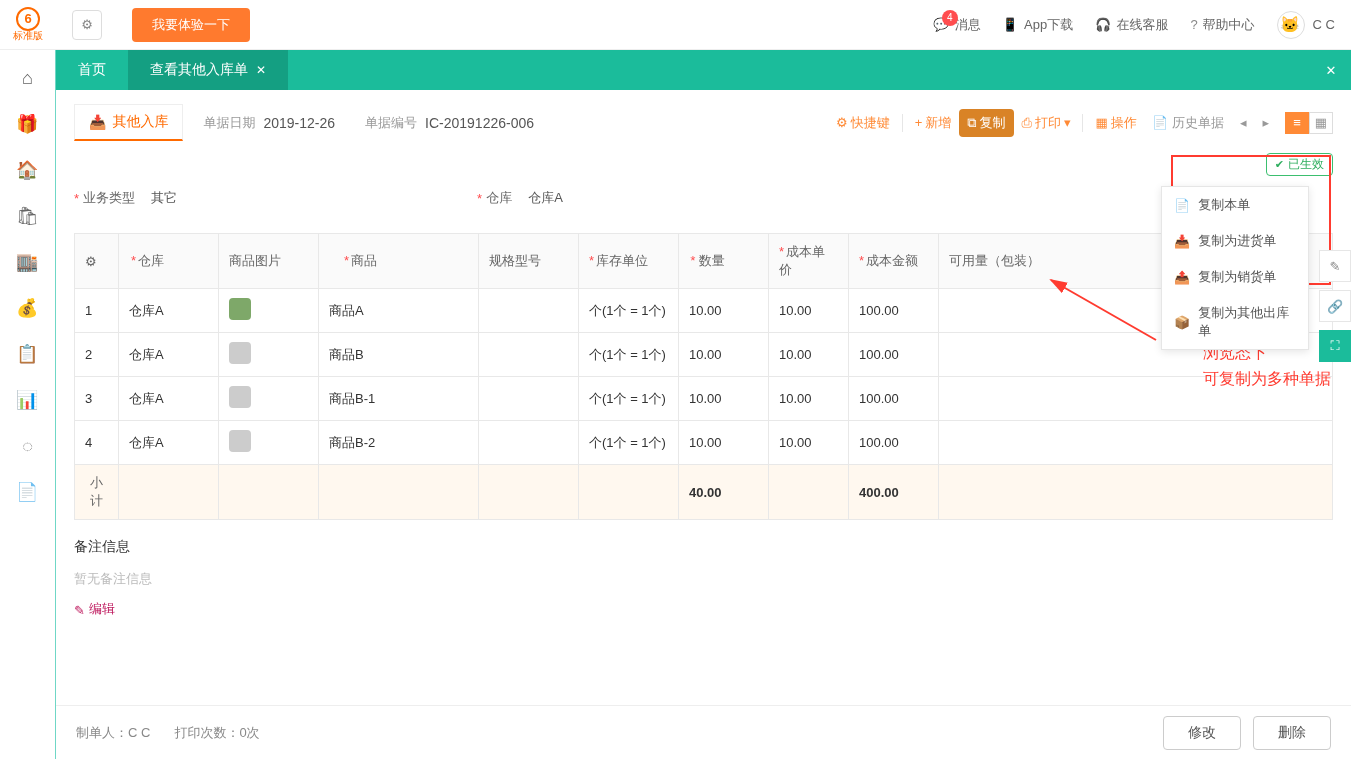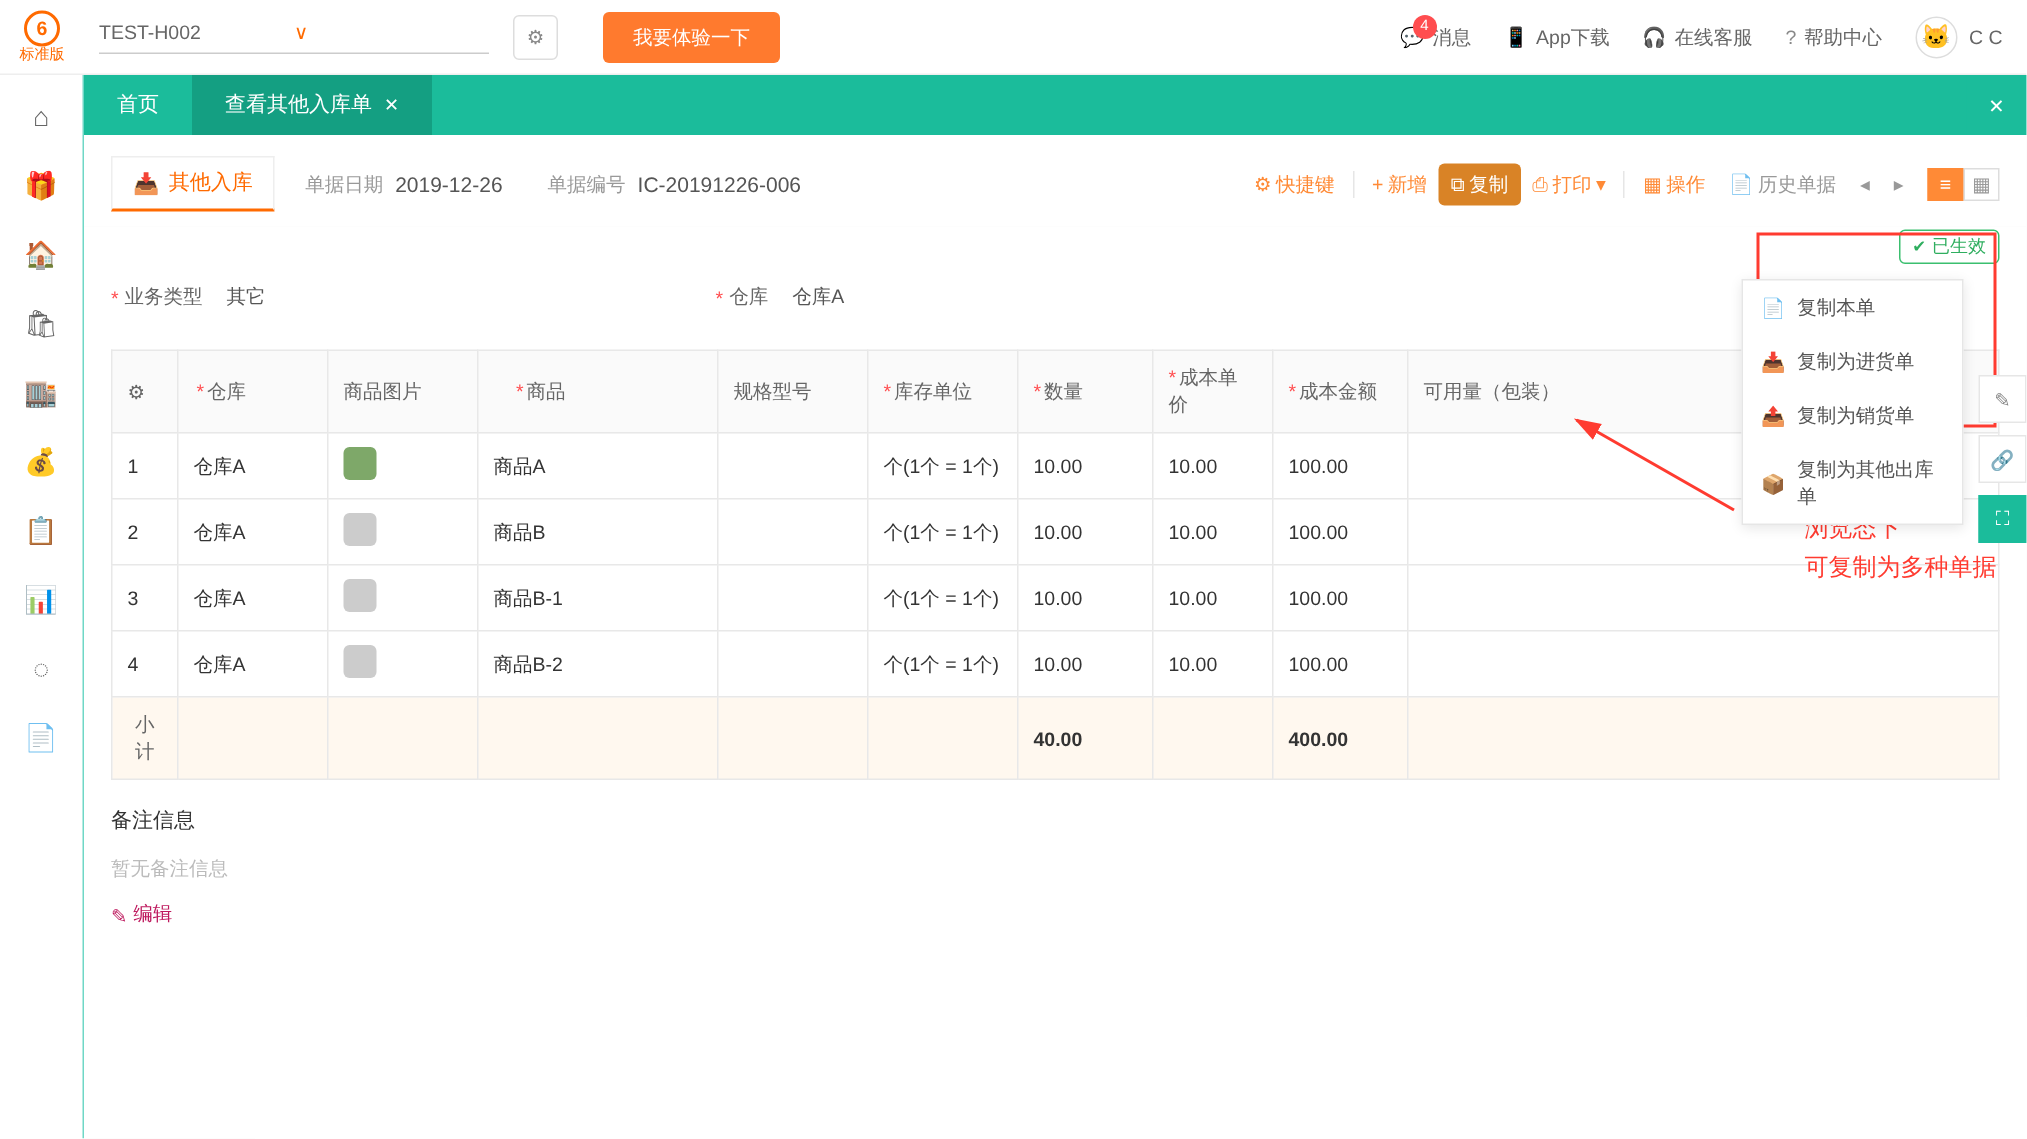--- a/index.html
+++ b/index.html
@@ -96,24 +96,20 @@
 </style>
 </head>
 <body>
 
 <div class="app">
   <div class="top-header">
     <div class="logo-box">
       <div class="logo-circle">6</div>
       <div class="logo-label">标准版</div>
     </div>
-    <div class="org-select">
-      <span>TEST-H002</span>
-      <span style="color:#ff6a00;">∨</span>
-    </div>
     <div class="gear-icon">⚙</div>
     <button class="try-btn">我要体验一下</button>
     <div class="header-spacer"></div>
     <div class="hdr-item">
       <span class="ic">💬</span>
       <span>消息</span>
       <span class="badge">4</span>
     </div>
     <div class="hdr-item">
       <span class="ic">📱</span>
@@ -227,21 +223,21 @@
 
           <table class="data">
             <thead>
               <tr>
                 <th class="num" style="width:44px;">⚙</th>
                 <th style="width:100px;padding-left:12px;"><span class="req">*</span><span>仓库</span></th>
                 <th style="width:100px;">商品图片</th>
                 <th style="width:160px;padding-left:25px;"><span class="req">*</span><span>商品</span></th>
                 <th style="width:100px;">规格型号</th>
                 <th style="width:100px;"><span class="req">*</span><span>库存单位</span></th>
-                <th style="width:90px;"><span class="req">*</span><span>数量</span></th>
+                <th style="width:90px;font-family:Liberation Mono, monospace;"><span class="req">*</span><span>数量</span></th>
                 <th style="width:80px;"><span class="req">*</span><span>成本单价</span></th>
                 <th style="width:90px;"><span class="req">*</span><span>成本金额</span></th>
                 <th>可用量（包装）</th>
               </tr>
             </thead>
             <tbody id="tbody">
                 <tr>
                   <td class="num">1</td>
                   <td>仓库A</td>
                   <td><span class="img-thumb thumb-green"></span></td>
@@ -306,20 +302,27 @@
 
           <div class="remark-section">
             <div class="remark-title">备注信息</div>
             <div class="remark-empty">暂无备注信息</div>
             <span class="edit-link">
                 <span>编辑</span>
               </span>
           </div>
         </div>
 
+        <div class="footer-bar">
+          <span class="footer-info">制单人：C C</span>
+          <span class="footer-info">打印次数：0次</span>
+          <div class="footer-spacer"></div>
+          <button class="foot-btn">修改</button>
+          <button class="foot-btn">删除</button>
+        </div>
       </div>
 
       <div class="annot-box"></div>
 
       <div class="dropdown">
         <div class="dd-item">
             <span class="ic">📄</span>
             <span>复制本单</span>
           </div>
         <div class="dd-item">

